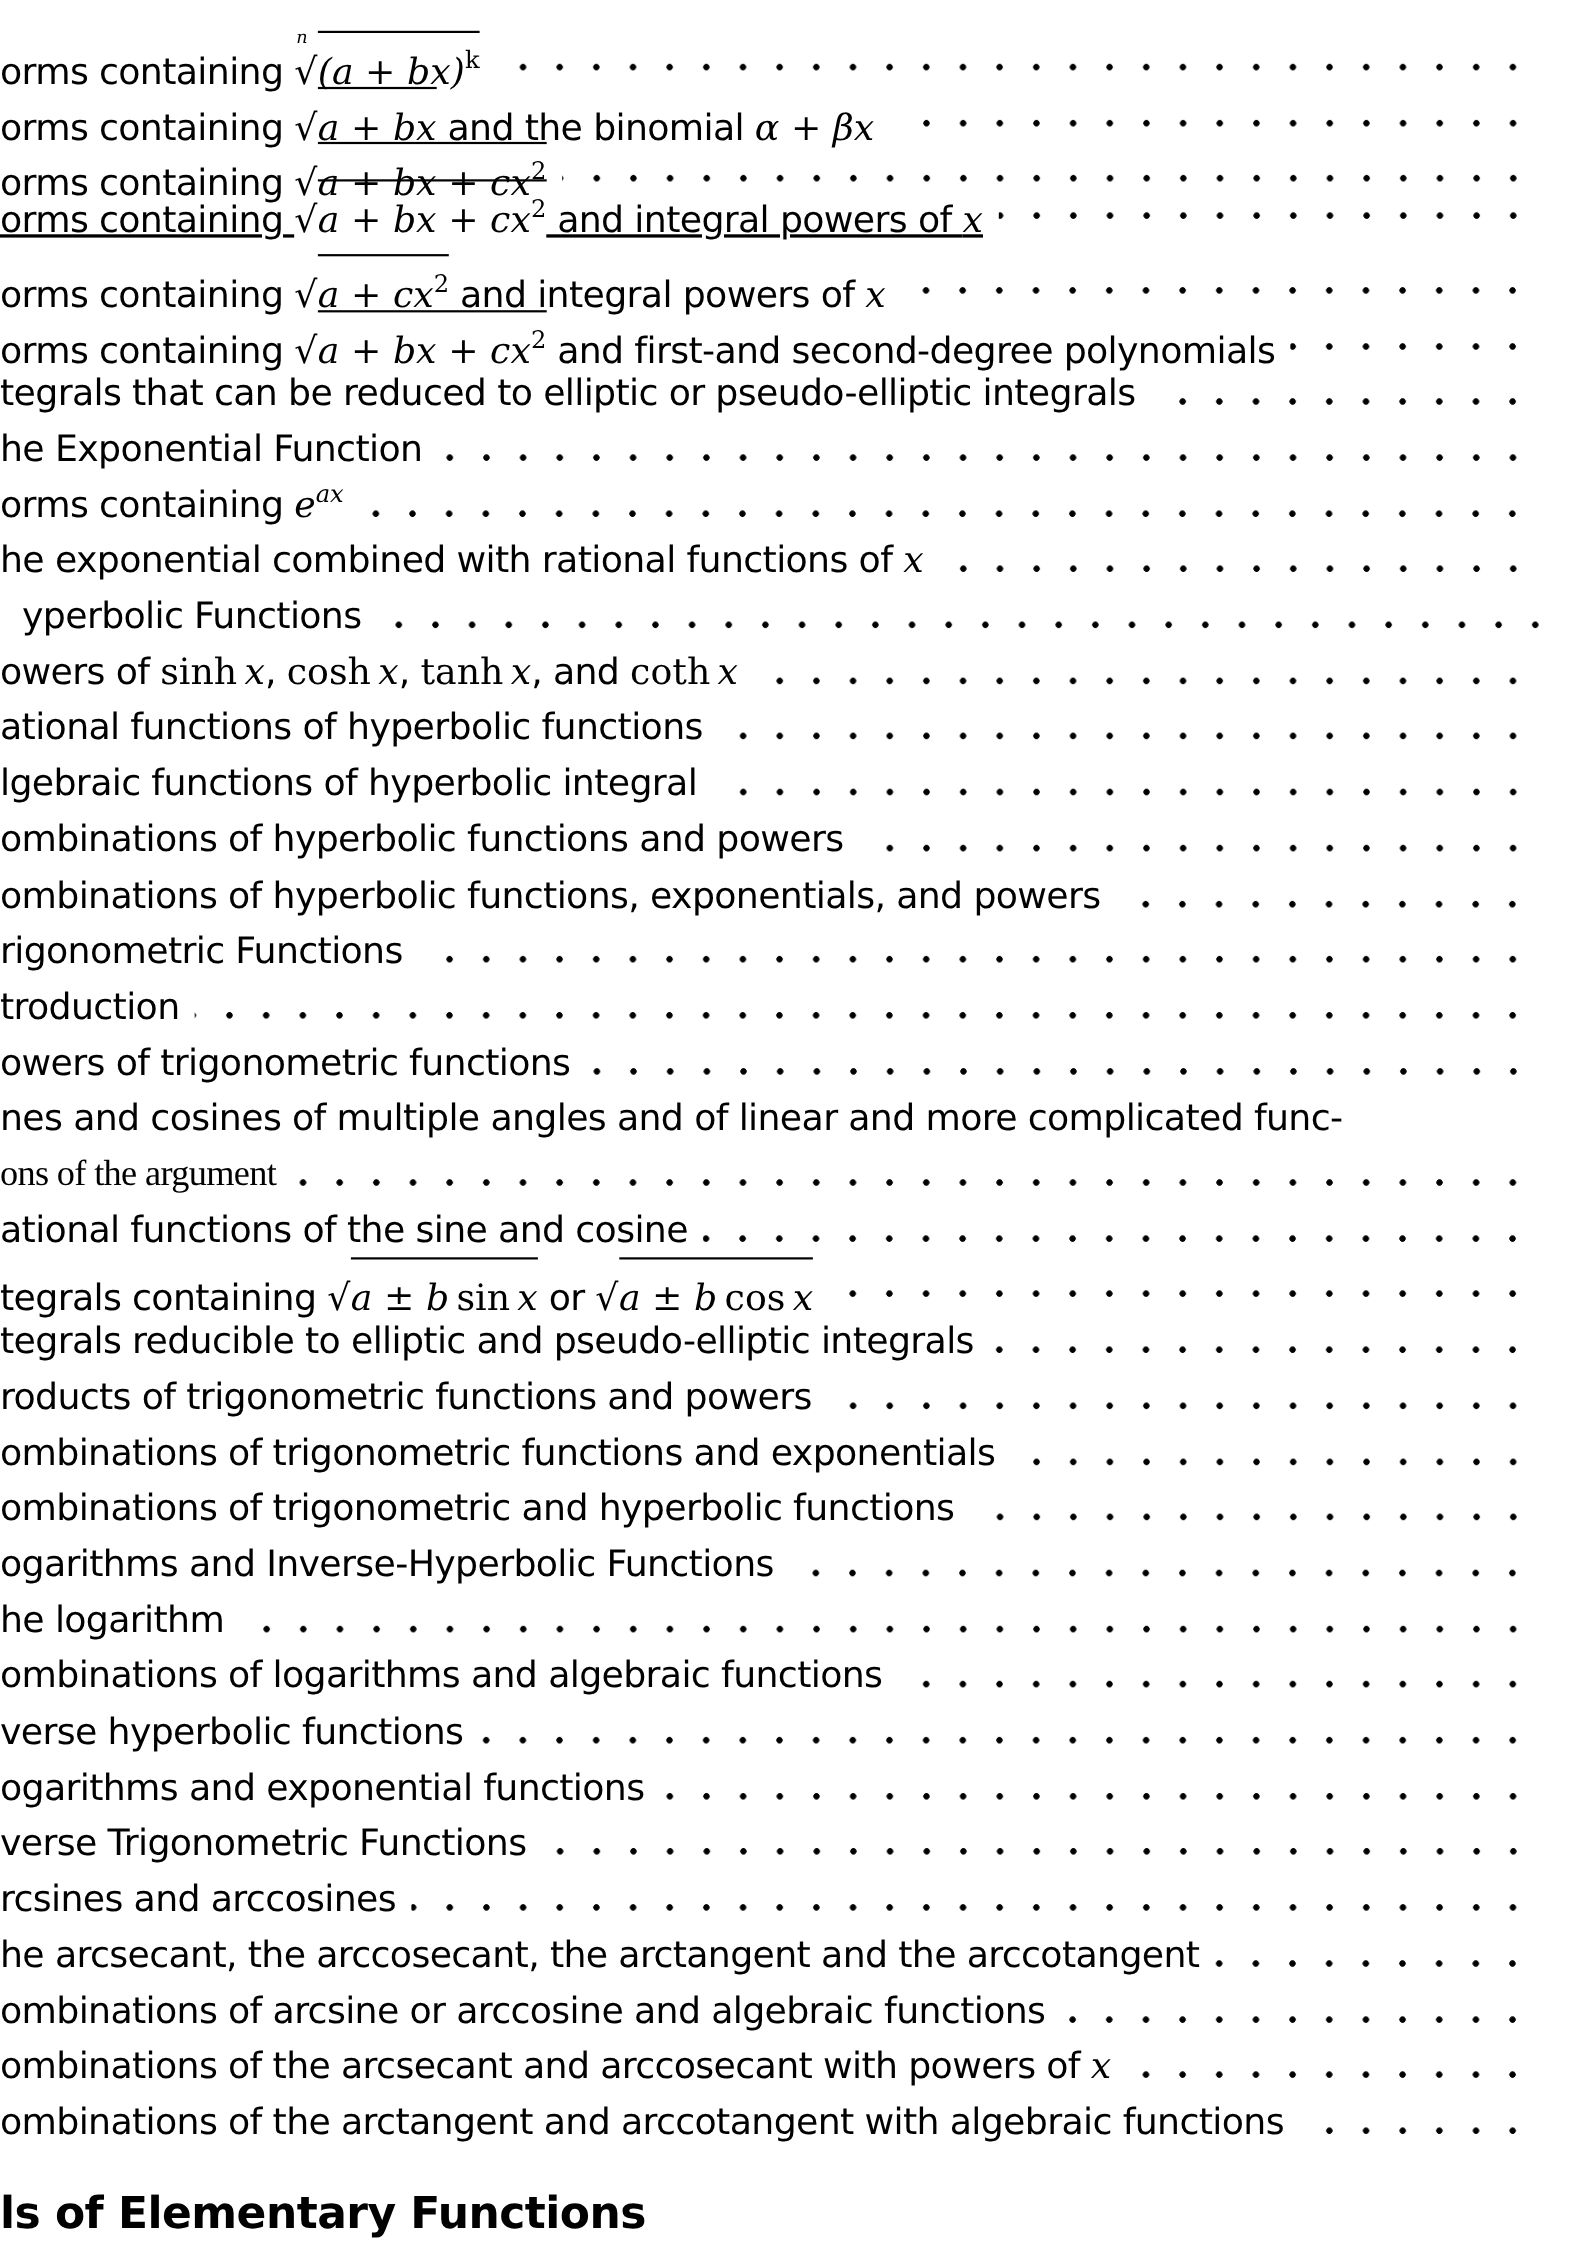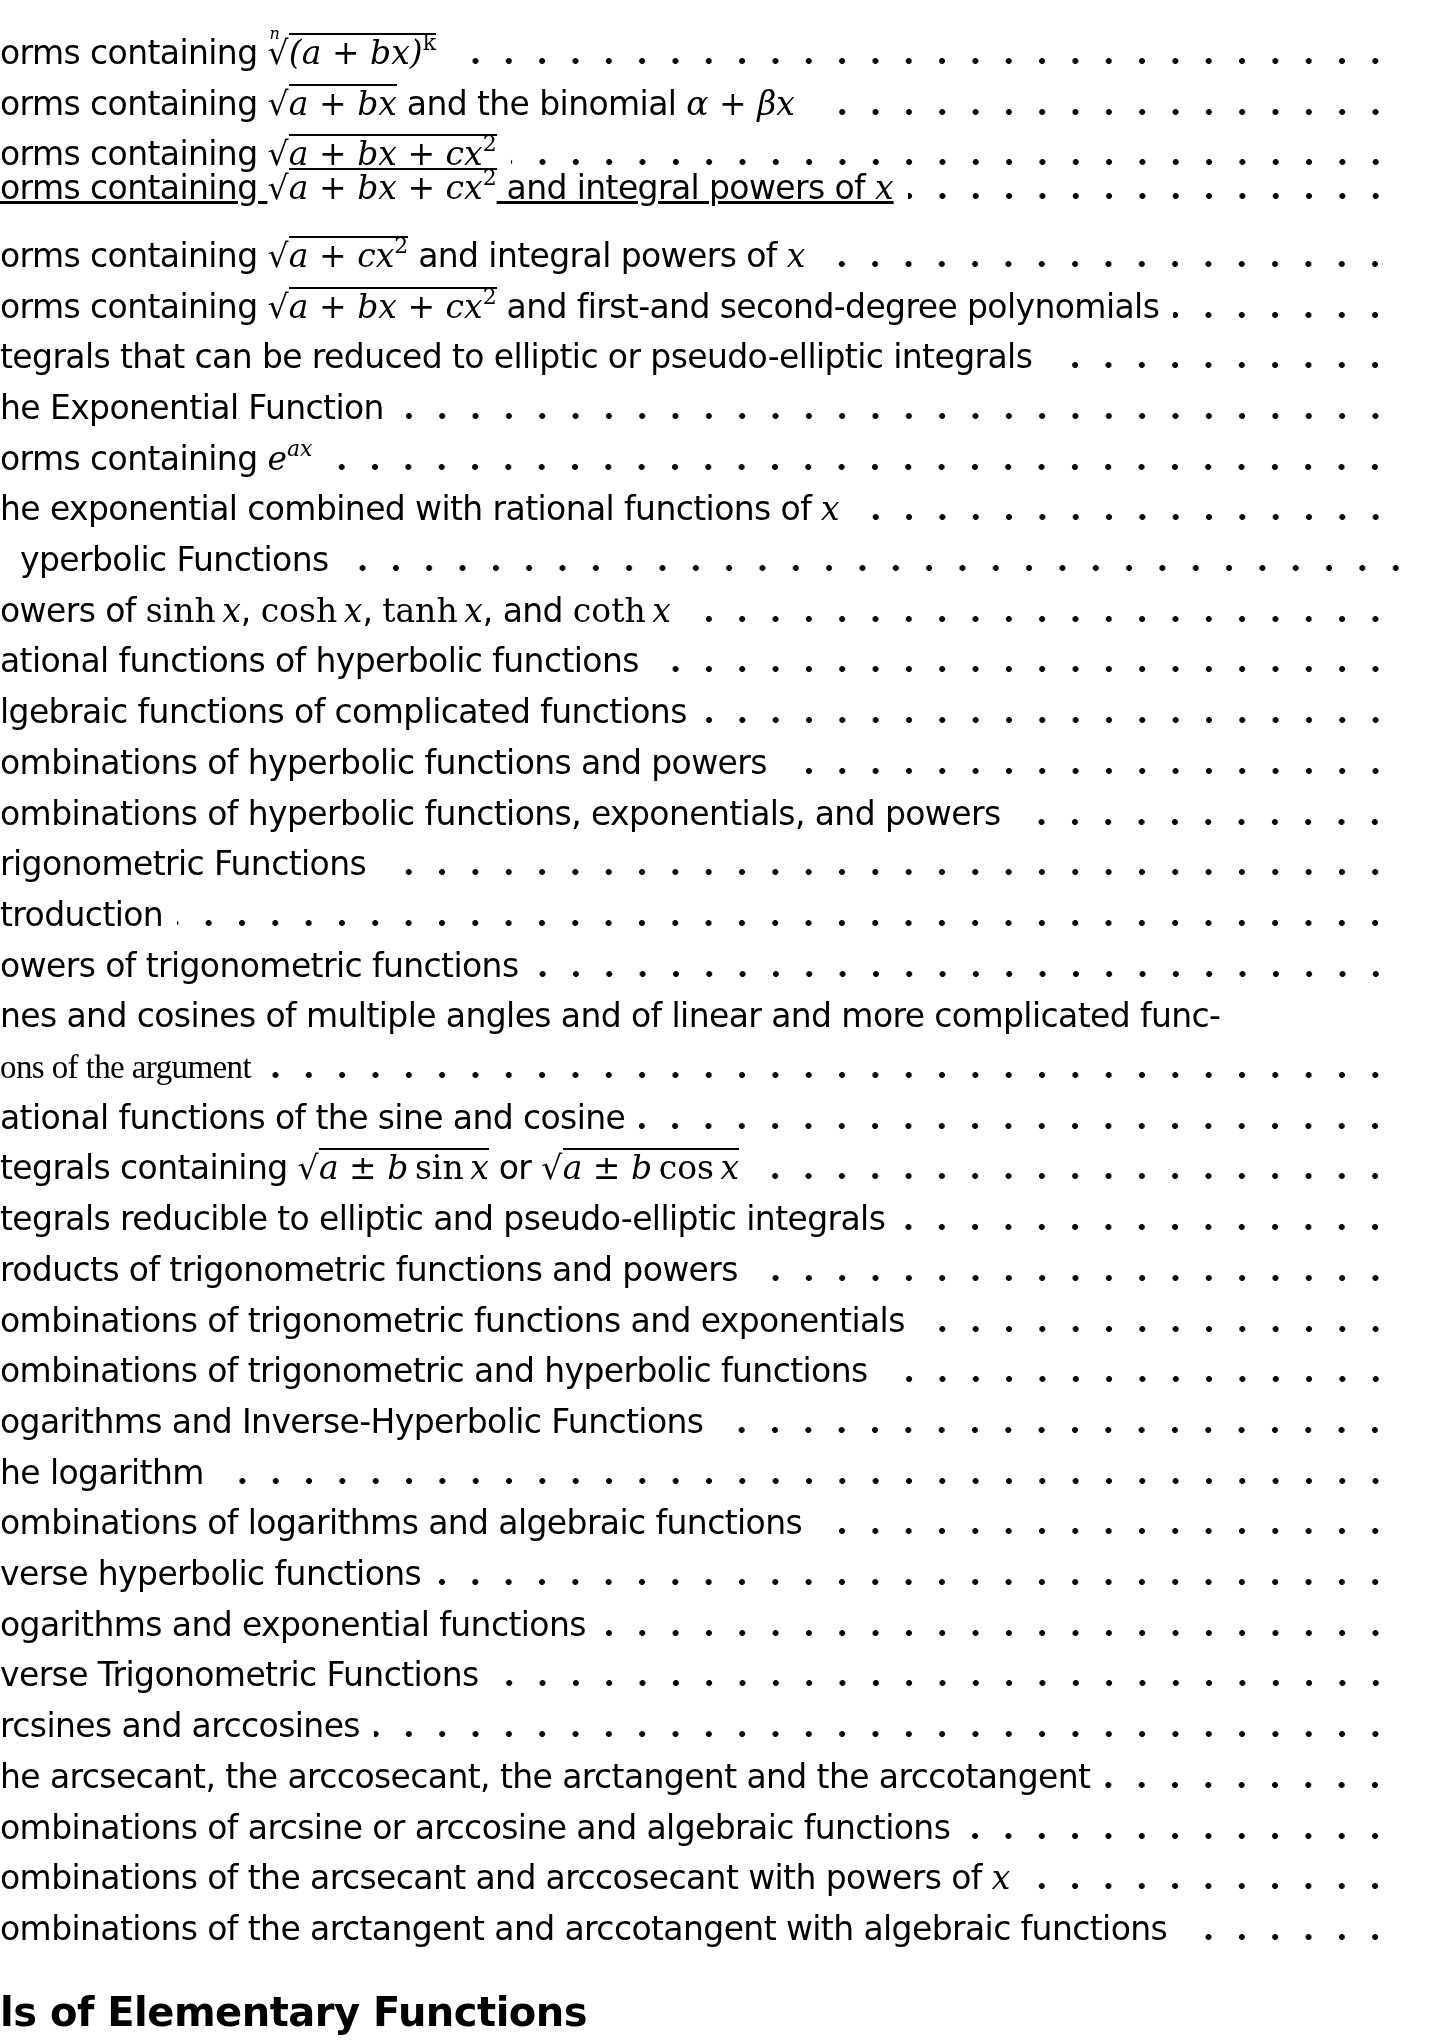--- a/index.html
+++ b/index.html
@@ -11,21 +11,21 @@
     font-family: "DejaVu Sans", sans-serif;
     font-size: 33px; line-height: 50px; color: #000;
     white-space: nowrap; letter-spacing: -0.6px;
   }
   .row .txt { flex: 0 0 auto; }
   .row .m { font-family: "DejaVu Serif", serif; font-style: italic; letter-spacing: 0; }
   .row .mr { font-family: "DejaVu Serif", serif; font-style: normal; letter-spacing: 0; }
   .row sup { font-size: 22px; vertical-align: 14px; line-height: 0; }
   .sqrt { display: inline-block; position: relative; }
   .sqrt .rad { font-family: "DejaVu Serif", serif; font-style: normal; margin-right: 1px; }
-  .sqrt .under { border-top: 2.5px solid #000; padding-top: 1px; display: inline-block; line-height: 34px; }
+  .sqrt .under { border-top: 2.5px solid #000; padding-top: 18px; display: inline-block; line-height: 34px; }
   .sqrt .idx { position: absolute; left: 2px; top: -2px; font-size: 16px; font-family: "DejaVu Serif", serif; font-style: italic; line-height: 16px; }
   .leader {
     flex: 1 1 auto; height: 6px; margin-left: 14px;
     background-image: radial-gradient(circle, #000 2.6px, transparent 3.2px);
     background-size: 33.33px 6px;
     background-repeat: repeat-x;
     background-position: right center;
     align-self: center; position: relative; top: 8px;
   }
   .heading {
@@ -86,21 +86,21 @@
       </div>
       <div class="row" style="top: 585.7px;">
         <span class="txt"><span>owers of </span><span><span class="mr">sinh </span><span class="m">x</span></span><span>, </span><span><span class="mr">cosh </span><span class="m">x</span></span><span>, </span><span><span class="mr">tanh </span><span class="m">x</span></span><span>, and </span><span><span class="mr">coth </span><span class="m">x</span></span></span>
         <span class="leader"></span>
       </div>
       <div class="row" style="top: 636.4px;">
         <span class="txt"><span>ational functions of hyperbolic functions</span></span>
         <span class="leader"></span>
       </div>
       <div class="row" style="top: 687.1px;">
-        <span class="txt"><span>lgebraic functions of complicated functions</span></span>
+        <span class="txt"><span>lgebraic functions of hyperbolic integral</span></span>
         <span class="leader"></span>
       </div>
       <div class="row" style="top: 737.8px;">
         <span class="txt"><span>ombinations of hyperbolic functions and powers</span></span>
         <span class="leader"></span>
       </div>
       <div class="row" style="top: 788.5px;">
         <span class="txt"><span>ombinations of hyperbolic functions, exponentials, and powers</span></span>
         <span class="leader"></span>
       </div>

